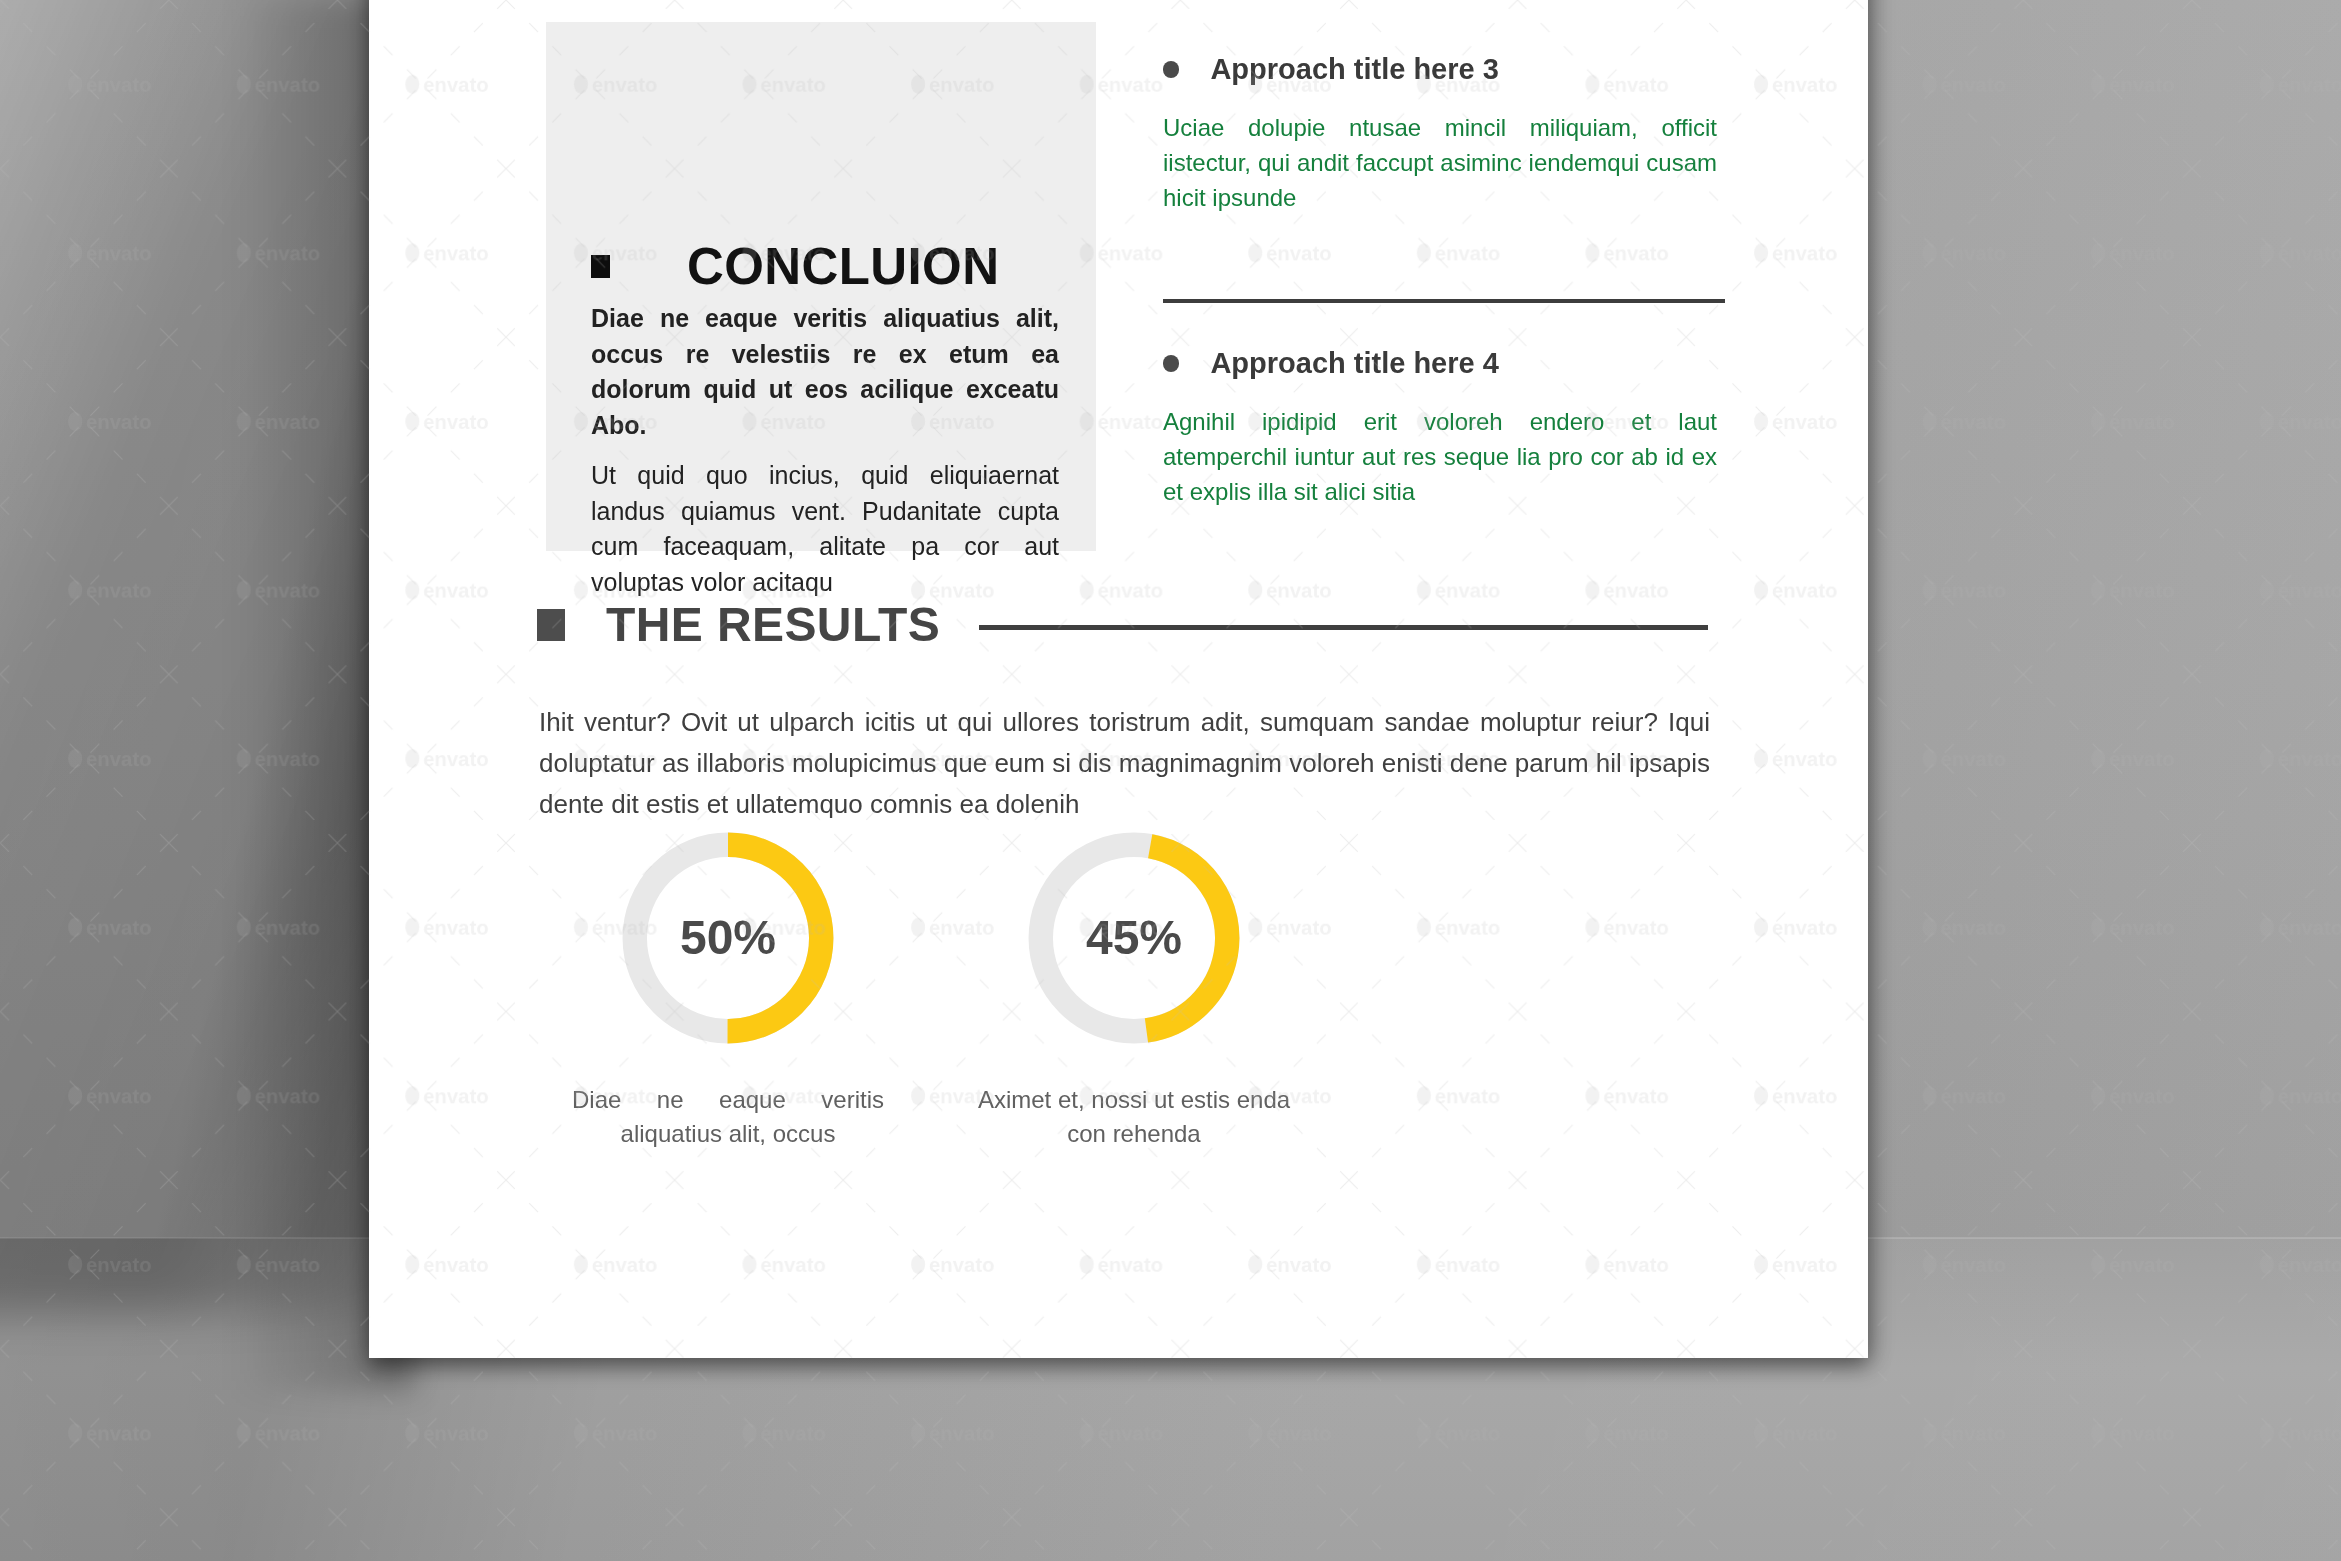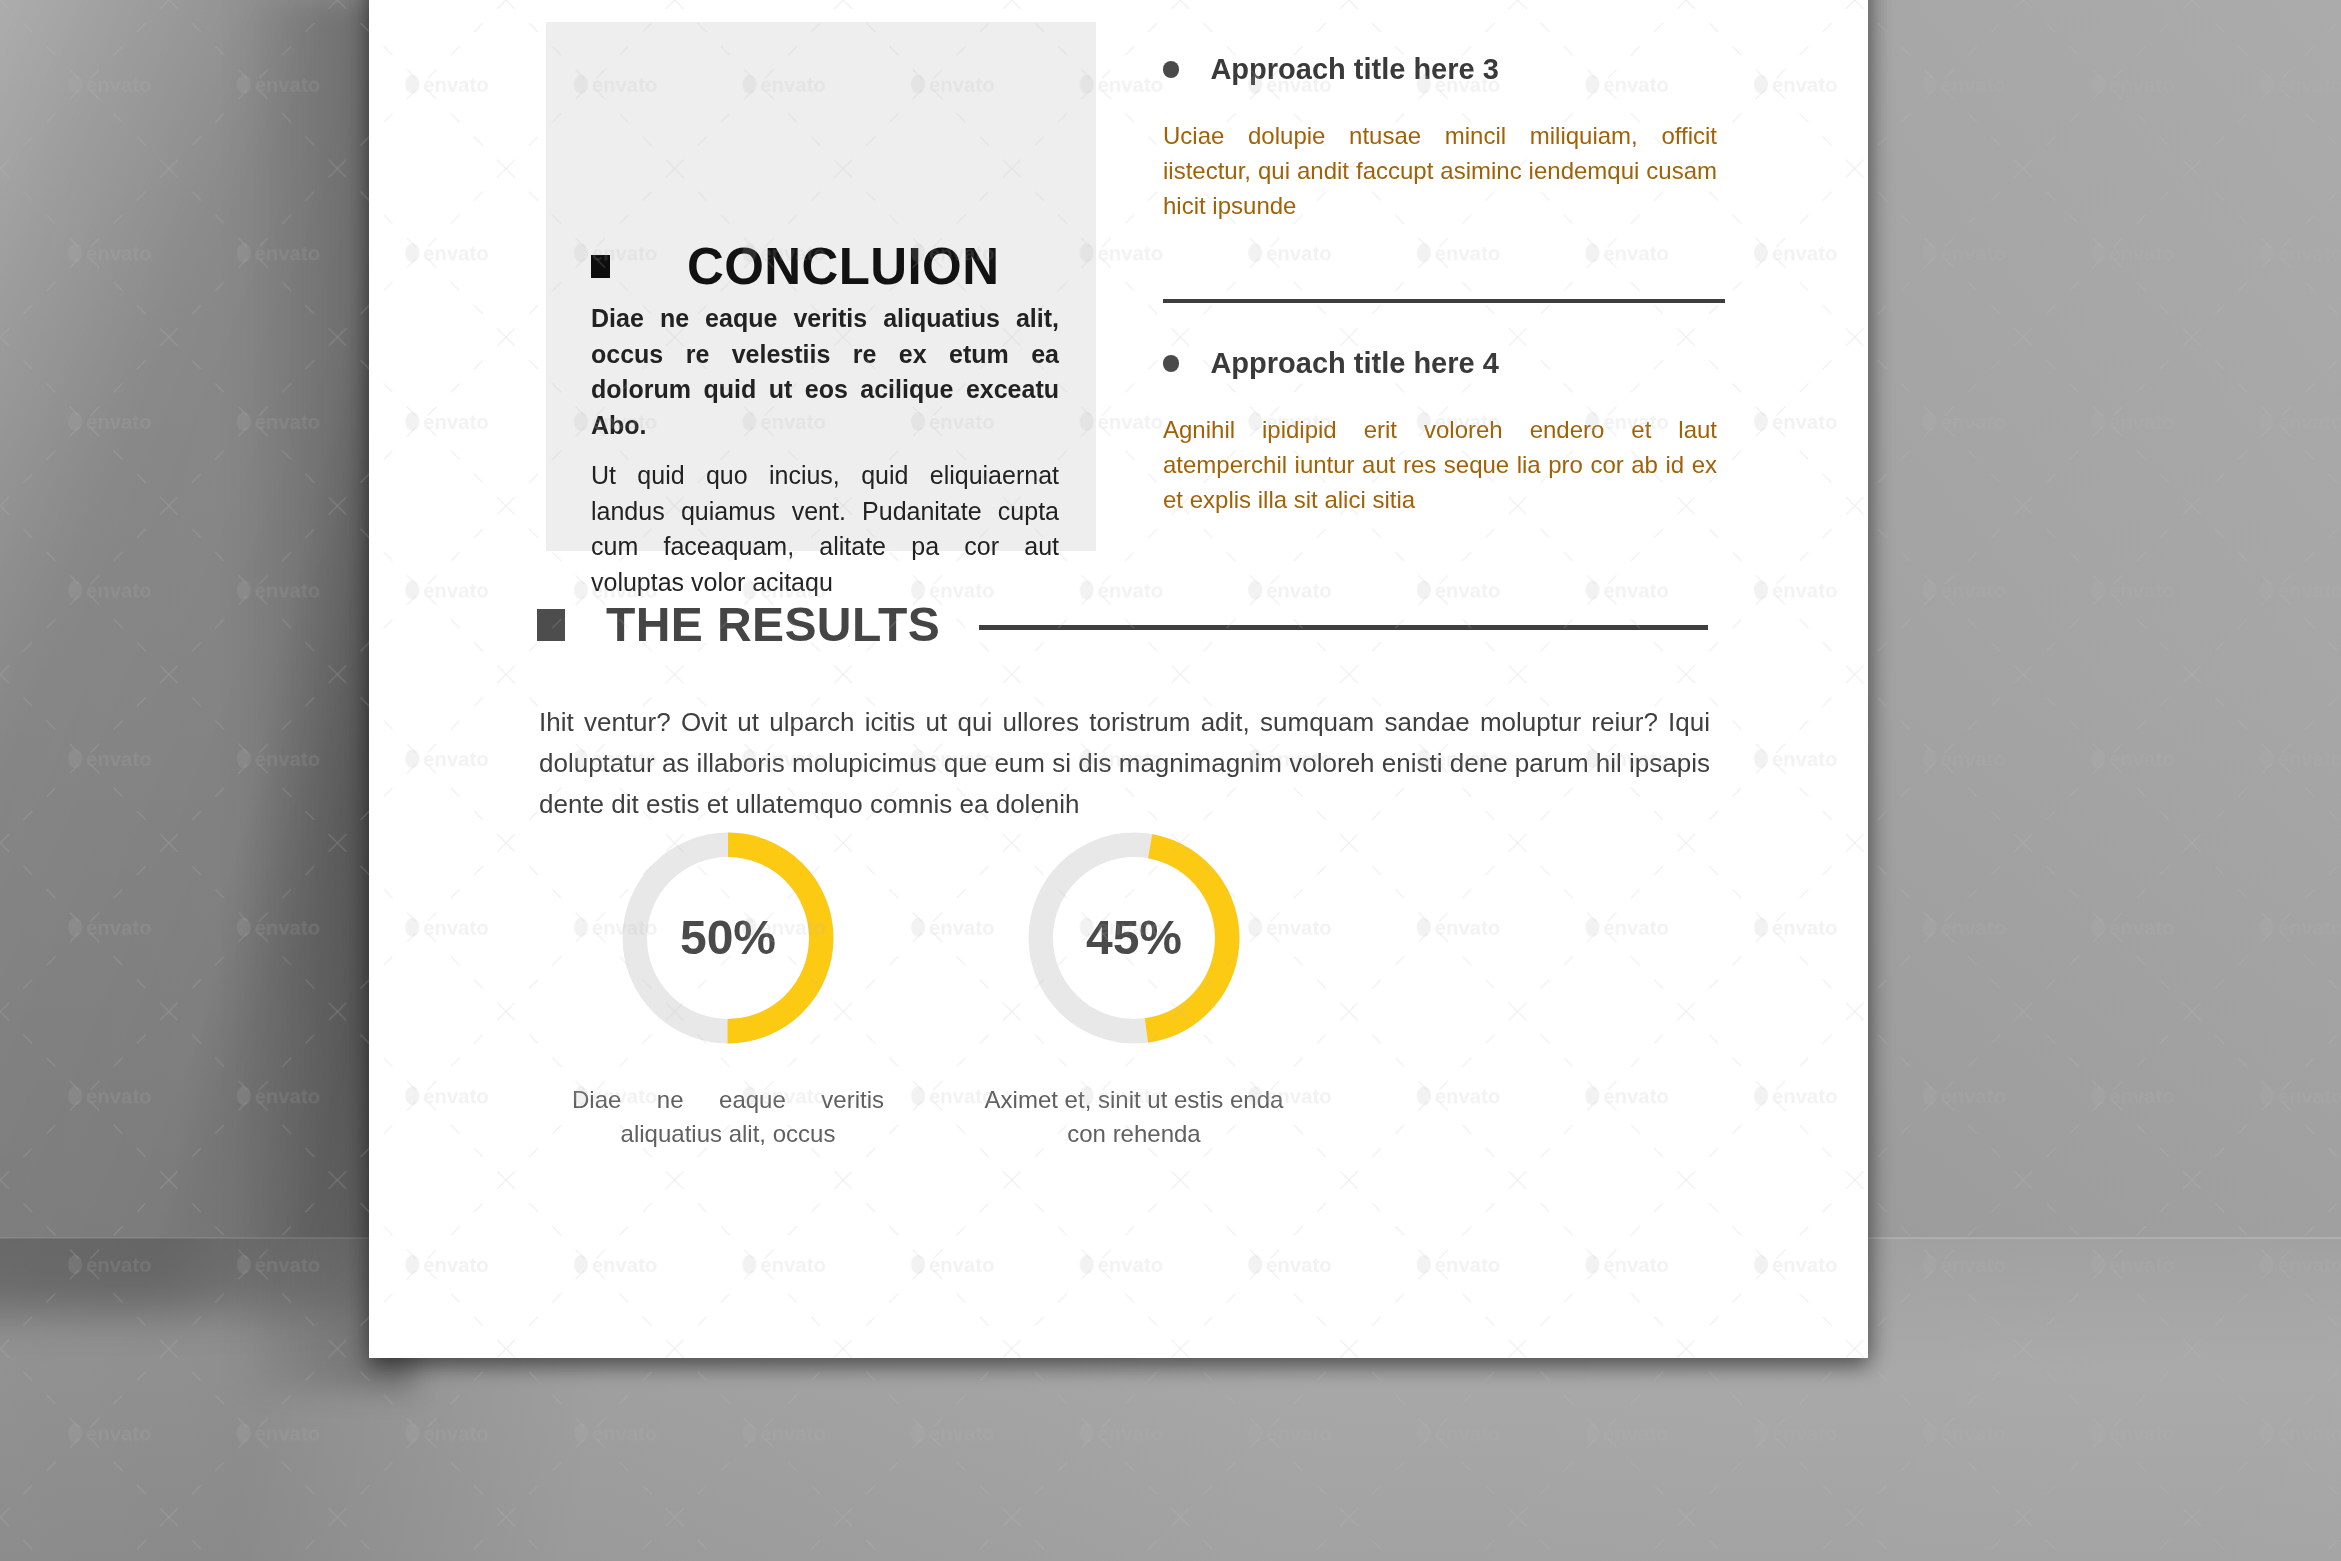--- a/index.html
+++ b/index.html
@@ -101,21 +101,21 @@
 
   .appr { position:absolute; left:794px; width:578px; }
   .appr-head { display:flex; align-items:center;margin-top:16px; }
   .dot {
     width:16.4px; height:16.4px; border-radius:50%; background:#4a4a4a; flex:0 0 auto;
   }
   .appr-title {
     font-size:29px; font-weight:700; color:#3a3a3a; margin-left:31px; line-height:1;
   }
   .appr-body {
-    margin-top:35px; font-size:24px; line-height:1.45; color:#a16207; text-align:justify;
+    margin-top:27px; font-size:24px; line-height:1.45; color:#15803d; text-align:justify;
     width:554px;
   }
   .appr.a1 { top:86px; }
   .appr.a2 { top:380px; }
 
   
   .results-head {
     position:absolute; left:168px; top:648px; display:flex; align-items:center; width:1171px;
   }
   .sq-grey { width:28px; height:32px; background:#4d4d4d; flex:0 0 auto; }
@@ -212,21 +212,21 @@
         </div>
 
         <div class="stat s2">
           <div class="donut-wrap">
             <svg class="donut" viewBox="0 0 100 100">
               <circle cx="50" cy="50" r="42" fill="none" stroke="#E8E8E8" stroke-width="11"></circle>
               <circle class="arc" cx="50" cy="50" r="42" fill="none" stroke="#FCC913" stroke-width="11" stroke-dasharray="118.75220230569418 145.14158059584844" transform="rotate(-80 50 50)"></circle>
             </svg>
             <div class="donut-label">45%</div>
           </div>
-          <div class="stat-cap">Aximet et, sinit ut estis enda con rehenda</div>
+          <div class="stat-cap">Aximet et, nossi ut estis enda con rehenda</div>
         </div>
 
 
       </div>
 
     </div>
   </div>
 
   <svg id="watermark" width="2342" height="1561" viewBox="0 0 3000 2000">
     <defs>

